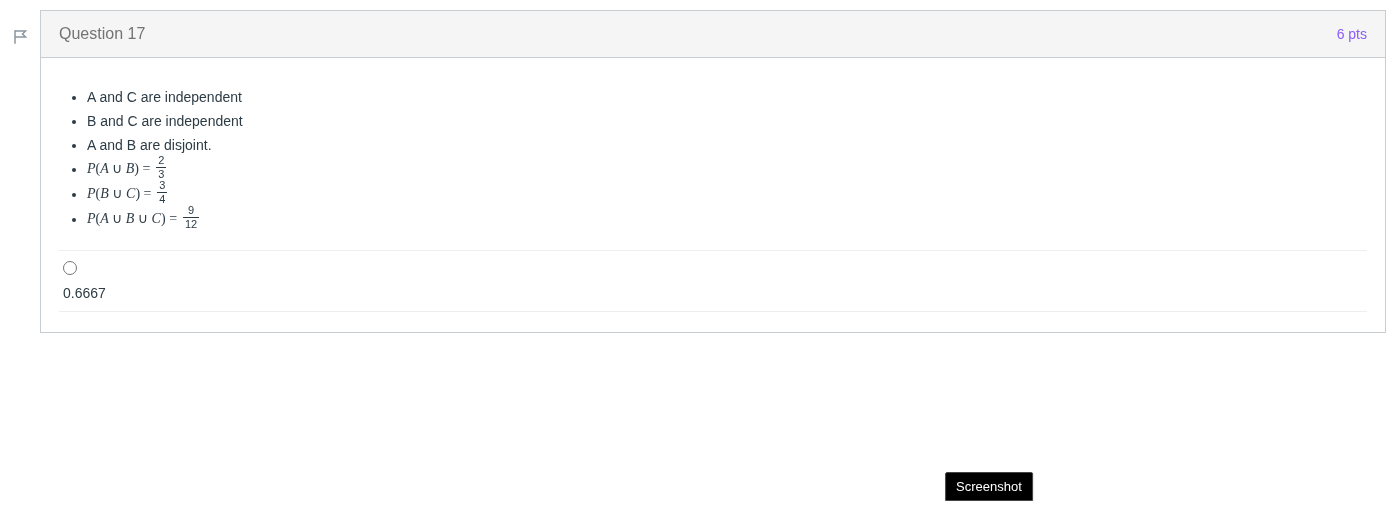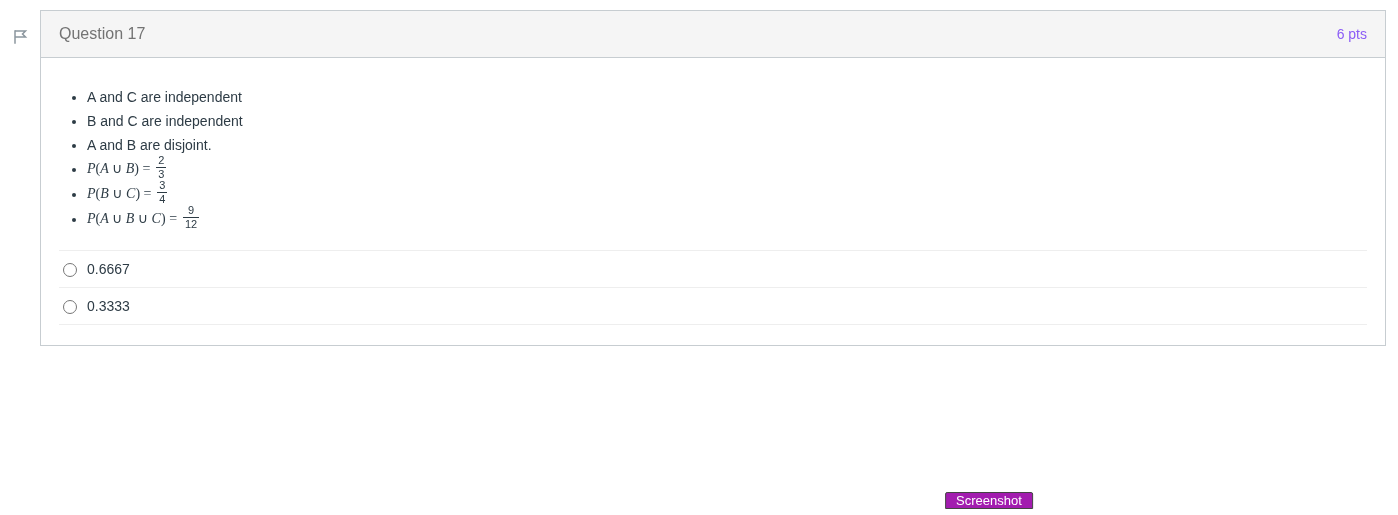--- a/index.html
+++ b/index.html
@@ -97,41 +97,42 @@
       margin-bottom: 24px;
       line-height: 1.5;
     }
     .answers {
       border-top: 1px solid #eee;
     }
     .answer-row {
       border-bottom: 1px solid #eee;
       padding: 10px 0 10px 4px;
       display: flex;
-      align-items: flex-end;
+      align-items: flex-start;
       gap: 10px;
+      flex-direction: column;
     }
     .answer-row input[type="radio"] {
       width: 14px;
       height: 14px;
       cursor: pointer;
     }
     .answer-row label {
       cursor: pointer;
       color: #2d3b45;
     }
     .screenshot-badge {
       position: fixed;
-      bottom: 6px;
+      bottom: 14px;
       left: 50%;
       transform: translateX(-50%);
-      background: #a21caf;
+      background: #000000;
       color: #fff;
       font-size: 13px;
-      padding: 0 10px;
+      padding: 6px 10px;
       border-top: 1px solid #444;
       border-bottom: 1px solid #444;
       border-left: 1px solid #444;
       border-right: 1px solid #444;
       border-radius: 2px 2px 0 0;
       margin-left: 290px;
     }
   </style>
 </head>
 <body>
@@ -178,22 +179,18 @@
           </span>
         </li>
       </ul>
 
 
       <div class="answers">
         <div class="answer-row">
           <input type="radio" name="q17" id="a0" style="">
           <label for="a0">0.6667</label>
         </div>
-        <div class="answer-row">
-          <input type="radio" name="q17" id="a1" style="">
-          <label for="a1">0.3333</label>
-        </div>
       </div>
     </div>
   </div>
 </div>
 
 <div class="screenshot-badge">Screenshot</div>
 
 </body></html>

